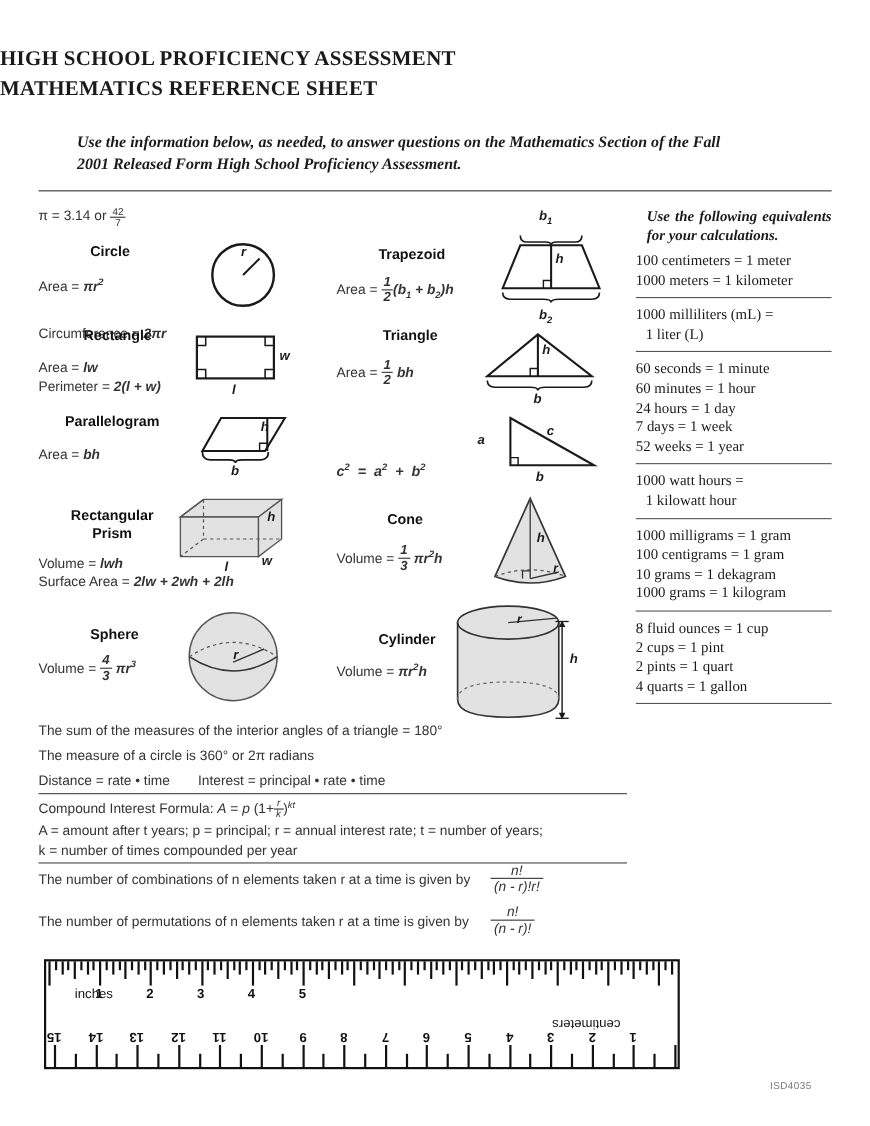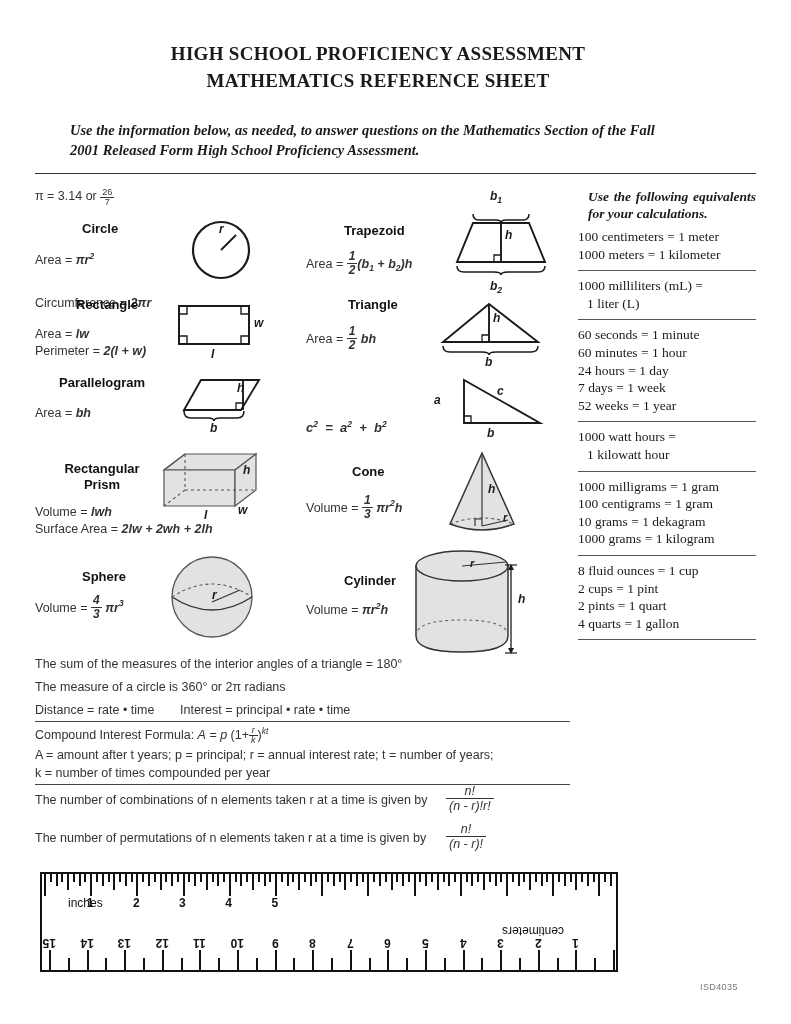--- a/index.html
+++ b/index.html
@@ -1,20 +1,20 @@
 <!DOCTYPE html>
 <html><head>
 <meta charset="utf-8">
 <style>
   html,body{margin:0;padding:0;background:#fff;}
   body{width:791px;height:1024px;position:relative;font-family:"Liberation Sans",sans-serif;color:#1a1a1a;overflow:hidden;}
   .page{position:absolute;inset:0;}
 
   
-  .title-block{position:absolute;left:0;top:40px;width:756px;text-align:center;}
+  .title-block{position:absolute;left:0;top:40px;width:756px;text-align:left;}
   .title-line{font-family:"Liberation Serif",serif;font-weight:bold;font-size:19px;letter-spacing:.3px;line-height:27px;}
   .intro{position:absolute;left:70px;top:120px;width:600px;font-family:"Liberation Serif",serif;
          font-weight:bold;font-style:italic;font-size:14.5px;line-height:20px;}
   .toprule{position:absolute;left:35px;top:173px;width:721px;height:0;border-top:1.6px solid #333;}
 
   
   .fx{font-family:"Liberation Sans",sans-serif;font-size:12.5px;color:#333;}
   .bld{font-weight:bold;font-style:italic;}
   .hd{font-weight:bold;font-size:13px;color:#111;}
   .sup{font-size:8.5px;vertical-align:super;font-weight:bold;font-style:italic;}
@@ -55,21 +55,21 @@
 <div class="page">
 
   <div class="title-block">
     <div class="title-line">HIGH SCHOOL PROFICIENCY ASSESSMENT</div>
     <div class="title-line">MATHEMATICS REFERENCE SHEET</div>
   </div>
   <div class="intro">Use the information below, as needed, to answer questions on the Mathematics Section of the Fall 2001 Released Form High School Proficiency Assessment.</div>
   <div class="toprule"></div>
 
   <div class="abs fx" style="left:35px;top:188px;">
-    <span>π = 3.14 or </span><span class="frac sm"><span class="n">26</span><span class="d">7</span></span>
+    <span>π = 3.14 or </span><span class="frac sm"><span class="n">42</span><span class="d">7</span></span>
   </div>
 
   <div class="abs hd" style="left:82px;top:221px;">Circle</div>
   <div class="abs fx" style="left:35px;top:251px;">
     <span>Area  =  </span><span class="bld">πr</span><span class="sup">2</span>
   </div>
   <div class="abs fx" style="left:35px;top:264px;margin-top:32px;">
     <span>Circumference  =  </span><span class="bld">2πr</span>
   </div>
   <svg class="abs" style="left:190px;top:219px;" width="62" height="62">

